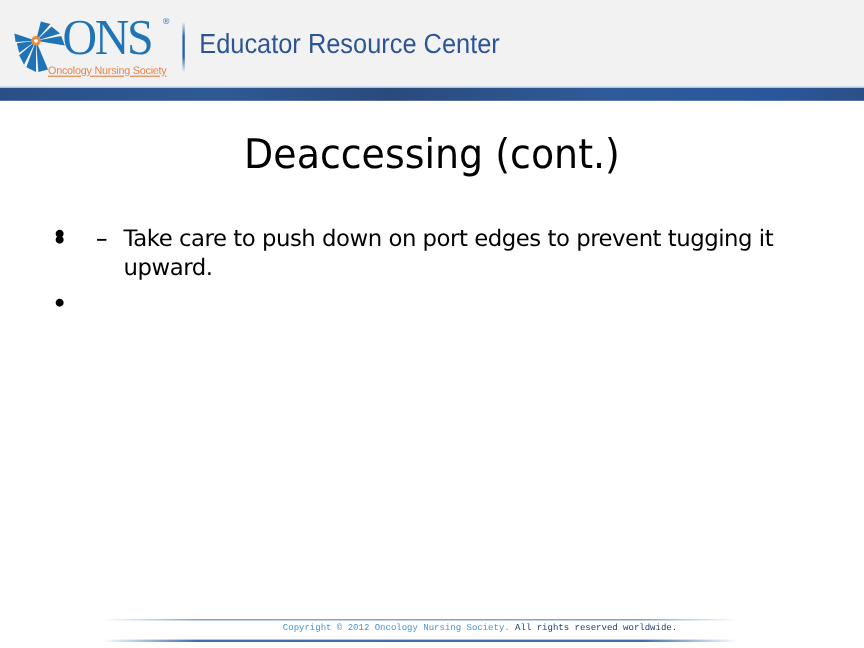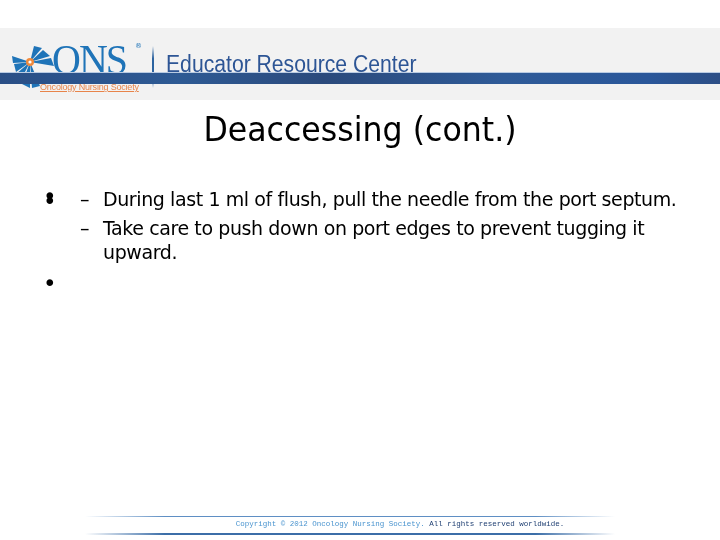--- a/index.html
+++ b/index.html
@@ -4,21 +4,20 @@
   <style>
     html, body { margin: 0; padding: 0; }
     body {
       width: 720px; height: 540px; position: relative; overflow: hidden;
       background: #ffffff;
       font-family: "DejaVu Sans", "Liberation Sans", sans-serif;
     }
     .header {
       position: absolute; left: 0; top: 0; width: 720px; height: 72px;
       background: #f2f2f2;
-      margin-top: 28px;
     }
     .bar {
       position: absolute; left: 0; top: 72px; width: 720px; height: 12px;
       background: linear-gradient(90deg, #2a4f86 0%, #2e5a94 25%, #2b4a7c 45%, #2f5b98 70%, #2a579a 90%, #2d4f86 100%);
       border-top: 1px solid #b9cbe3;
       box-sizing: border-box;
     }
     .logo {
       position: absolute; left: 8px; top: 10px; width: 140px; height: 56px;
     }
@@ -111,21 +110,20 @@
 
 <div class="content">
   <div class="l1">
     <span class="bullet">•</span>
   </div>
   <div class="l1">
     <span class="bullet">•</span>
   </div>
   <div class="l2">
     <span class="bullet">–</span>
-    <span>During last 1 ml of flush, pull the needle from the port septum.</span>
   </div>
   <div class="l2">
     <span class="bullet">–</span>
     <span>Take care to push down on port edges to prevent tugging it upward.</span>
   </div>
   <div class="l1">
     <span class="bullet">•</span>
   </div>
 </div>
 

